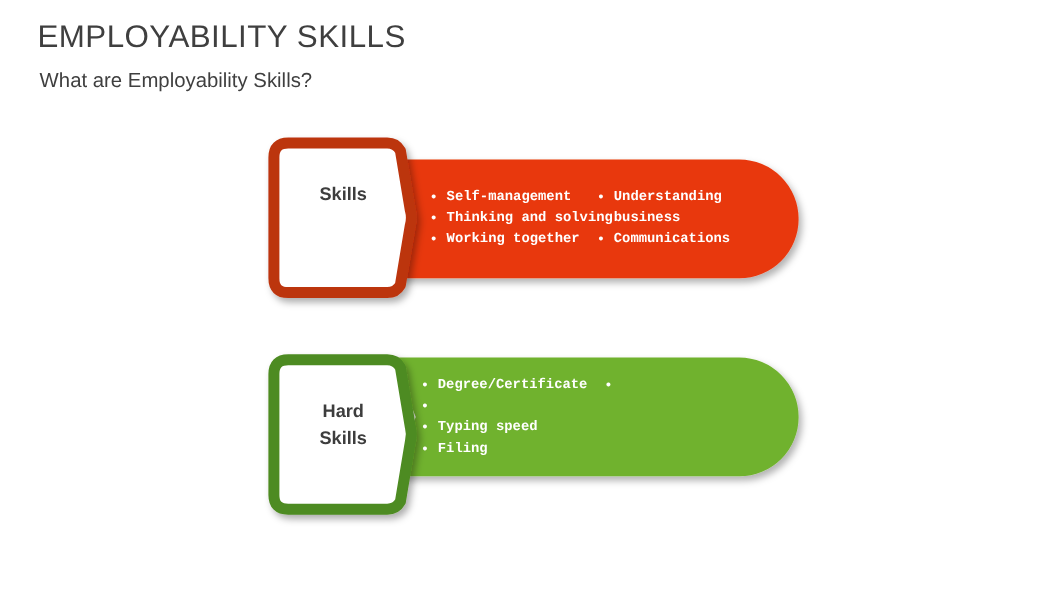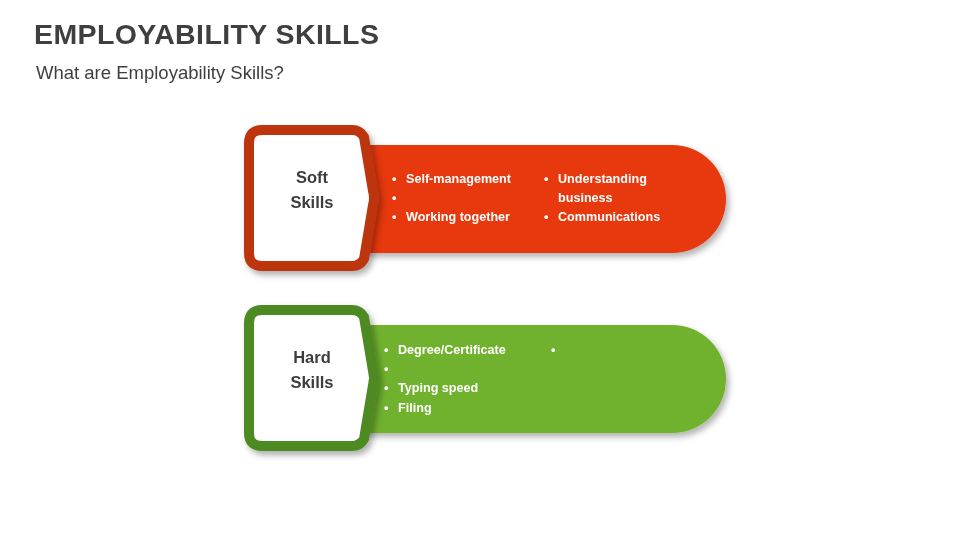--- a/index.html
+++ b/index.html
@@ -15,21 +15,21 @@
     font-family: "Liberation Sans", sans-serif;
     -webkit-font-smoothing: antialiased;
   }
 
   
   #page-title {
     position: absolute;
     left: 34px;
     top: 18px;
     font-size: 28.5px;
-    font-weight: bold;
+    font-weight: normal;
     letter-spacing: 0.4px;
     color: #3f3f3f;
     white-space: nowrap;
   }
   #page-subtitle {
     position: absolute;
     left: 36px;
     top: 62px;
     font-size: 18.5px;
     font-weight: normal;
@@ -77,20 +77,21 @@
     width: 14px;
     flex: 0 0 14px;
     text-align: left;
     font-size: 12.6px;
     line-height: 19.2px;
   }
   .bul-dot.empty { visibility: hidden; }
   .bul-text {
     display: block;
     white-space: nowrap;
+    font-family: Liberation Mono, monospace;
   }
 
   
   .hex {
     position: absolute;
     overflow: visible;
   }
   .hex svg { display: block; overflow: visible; }
   .hex-label {
     position: absolute;
@@ -126,20 +127,21 @@
     </div>
 
     <div class="bullets" id="bullets-soft" style="left: 392px; top: 45px; color: rgb(255, 255, 255);">
       <div class="bul-col" id="soft-col-0" style="width:152px;">
         <div class="bul-row">
           <span class="bul-dot">•</span>
           <span class="bul-text">Self-management</span>
         </div>
         <div class="bul-row">
           <span class="bul-dot">•</span>
+          <span class="bul-text">Thinking and solving</span>
         </div>
         <div class="bul-row">
           <span class="bul-dot">•</span>
           <span class="bul-text">Working together</span>
         </div>
       </div>
 
       <div class="bul-col" id="soft-col-1" style="width:150px;">
         <div class="bul-row">
           <span class="bul-dot">•</span>
@@ -169,21 +171,20 @@
                  L 129,66
                  Q 131,73 129,80
                  L 120,134
                  Q 116,141 108,141
                  L 18,141
                  Q 5,141 5,128
                  L 5,18
                  Q 5,5 18,5 Z" fill="#ffffff" stroke="#bc3510" stroke-width="10" stroke-linejoin="round" filter="url(#sh-hexsoft)"></path>
       </svg>
       <div class="hex-label" style="top: 40px; padding-right: 14px; color: rgb(61, 61, 61);">
-        <span>Soft</span>
         <span>Skills</span>
       </div>
     </div>
 
   </div>
 </div>
 
 <div class="band" id="band-hard" style="top:305px; height:155px;">
   <div class="band-stage">
 
@@ -217,21 +218,21 @@
         </div>
       </div>
 
       <div class="bul-col" id="hard-col-1" style="width:150px;">
         <div class="bul-row">
           <span class="bul-dot">•</span>
         </div>
       </div>
     </div>
 
-    <div class="hex" id="hex-hard" style="left:244px; top:0px; width:136px; height:120px;">
+    <div class="hex" id="hex-hard" style="left:244px; top:17px; width:136px; height:120px;">
       <svg width="136" height="152" viewBox="0 0 136 152">
         <defs>
           <filter id="sh-hexhard" x="-25%" y="-25%" width="165%" height="165%">
             <feDropShadow dx="3" dy="4" stdDeviation="3.2" flood-color="#000000" flood-opacity="0.32"></feDropShadow>
           </filter>
         </defs>
         <path id="hex-hard-path" d="M 18,5
                  L 108,5
                  Q 116,5 120,12
                  L 129,66

